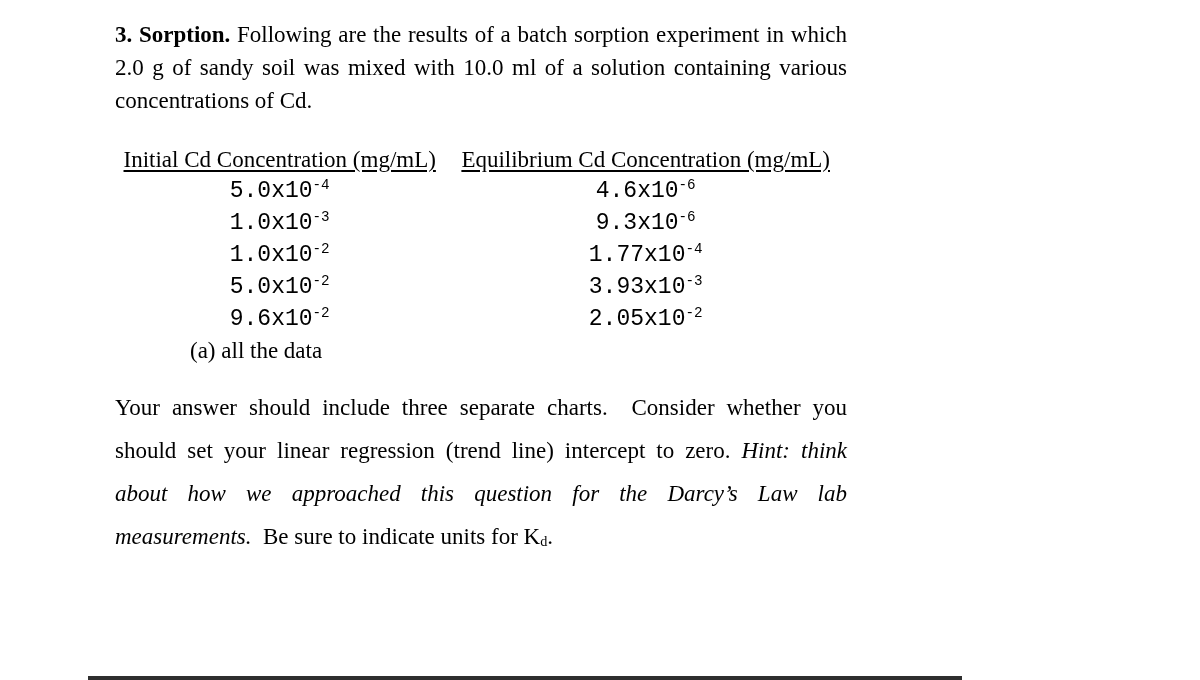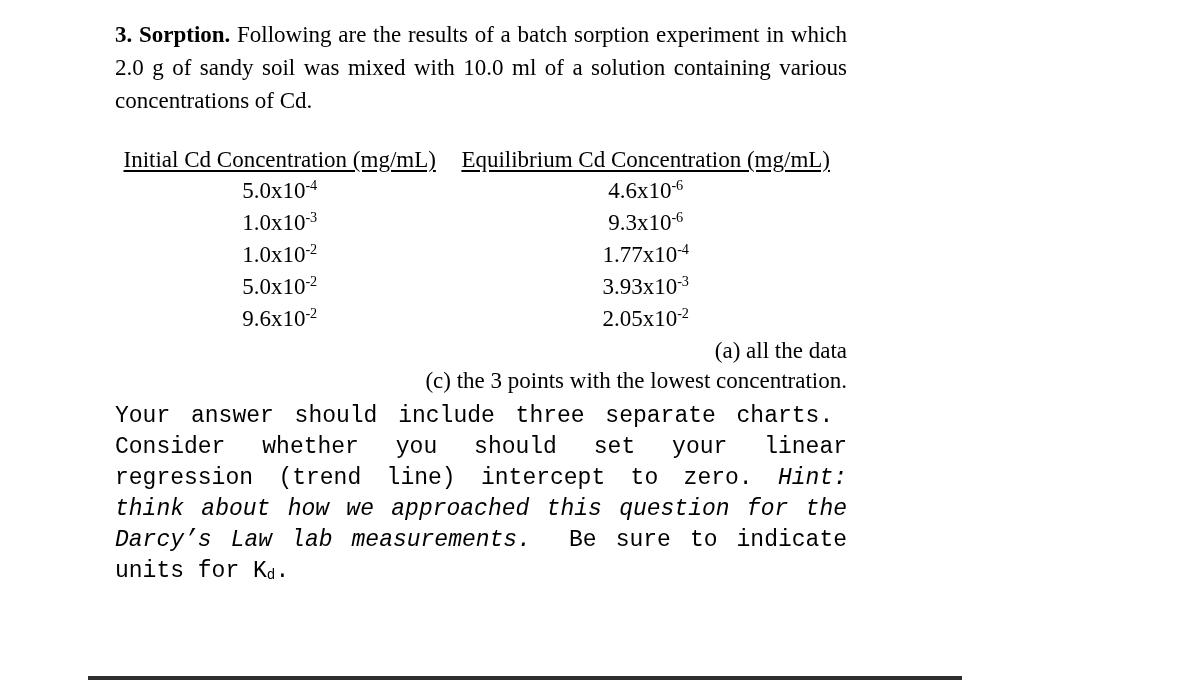--- a/index.html
+++ b/index.html
@@ -24,38 +24,38 @@
   .data-table { margin-top: 26px; display: flex; width: 100%; }
   .tcol { display: flex; flex-direction: column; align-items: center; }
   .tcol1 { width: 45%; }
   .tcol2 { width: 55%; justify-content: center; }
   .thead {
     text-decoration: underline;
     text-underline-offset: 3px;
     line-height: 33px;
     white-space: nowrap;
   }
-  .val { line-height: 30px; white-space: nowrap; }
+  .val { line-height: 30px; white-space: nowrap; font-family: Liberation Mono, monospace; }
 
   .sup {
     font-size: 0.62em;
     position: relative;
     top: -0.55em;
     letter-spacing: 0;
   }
   .sub {
     font-size: 0.62em;
     position: relative;
     top: 0.15em;
   }
 
   .p2 { margin-top: 62px; line-height: 33px; }
-  .list { padding-left: 75px; line-height: 30px; text-align: right; }
+  .list { padding-left: 75px; line-height: 30px; }
   .list-item { white-space: nowrap; }
-  .p3 { margin-top: 5px; line-height: 31px; font-family: Liberation Mono, monospace; }
+  .p3 { margin-top: 20px; line-height: 43px; }
   .p4 { margin-top: 22px; line-height: 31px; }
 
   .cropped-edge {
     position: absolute;
     bottom: 0;
     left: 88px;
     width: 1030px;
     height: 4px;
     background: #2e2e2e;
   }
@@ -83,21 +83,20 @@
         <div class="val"><span>9.3x10</span><span class="sup">-6</span></div>
         <div class="val"><span>1.77x10</span><span class="sup">-4</span></div>
         <div class="val"><span>3.93x10</span><span class="sup">-3</span></div>
         <div class="val"><span>2.05x10</span><span class="sup">-2</span></div>
       </div>
     </div>
 
 
     <div class="list">
       <div class="list-item">(a) all the data</div>
-      <div class="list-item">(c) the 3 points with the lowest concentration.</div>
     </div>
 
     <p class="para p3"><span>Your answer should include three separate charts.&nbsp; Consider whether you should set your linear regression (trend line) intercept to zero. </span><span class="italic">Hint: think about how we approached this question for the Darcy’s Law lab measurements.</span><span>&nbsp; Be sure to indicate units for K</span><span class="sub">d</span><span>.</span></p>
 
 
   </div>
 
   <div class="cropped-edge"></div>
 </div>
 

